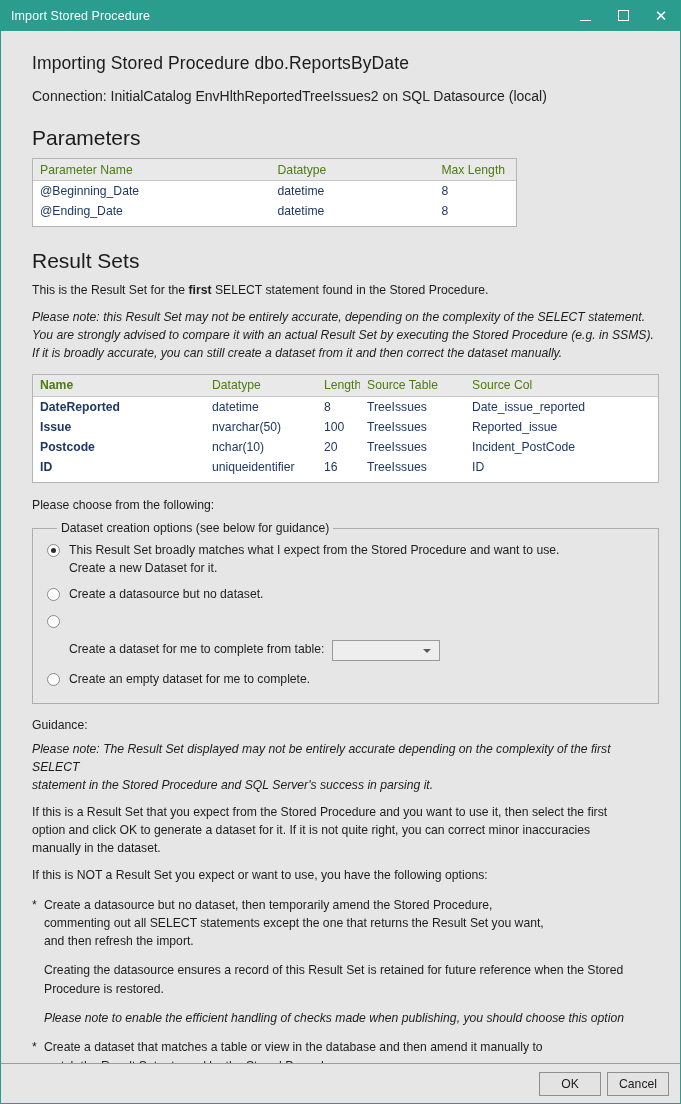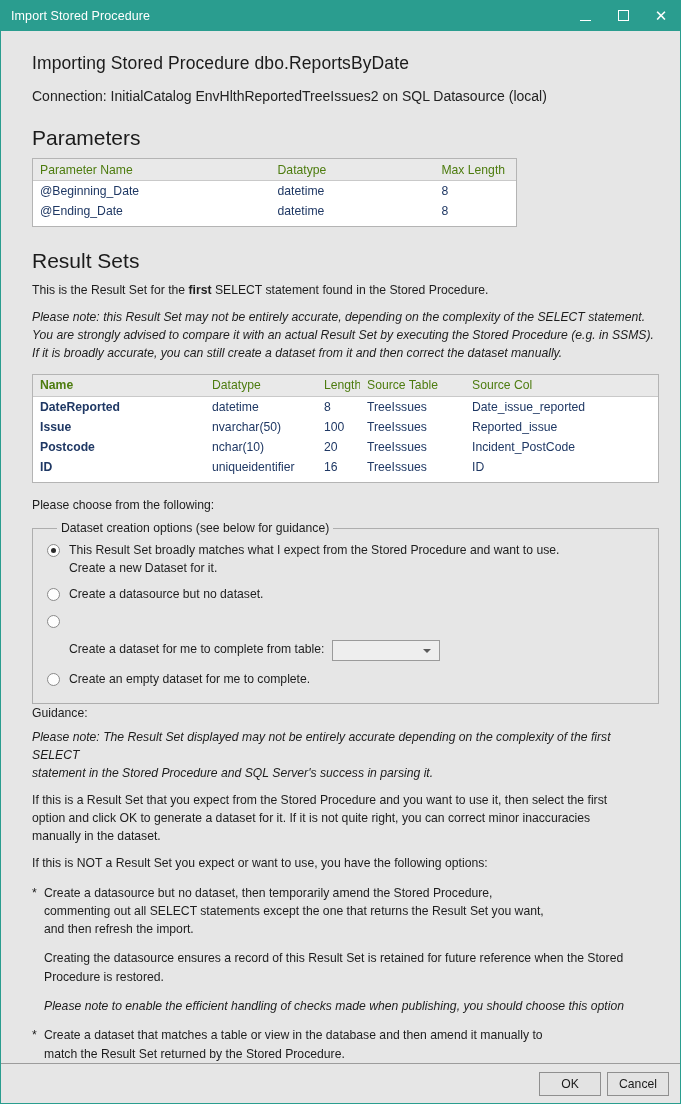--- a/index.html
+++ b/index.html
@@ -188,21 +188,21 @@
     top: -1px;
   }
   .combo-arrow {
     width: 0; height: 0;
     border-left: 4px solid transparent;
     border-right: 4px solid transparent;
     border-top: 4px solid #5a5a5a;
   }
 
   
-  .g-label { font-size: 12.2px; color:#1d1d1d; margin-top: 2px; }
+  .g-label { font-size: 12.2px; color:#1d1d1d; margin-top: 14px; }
   .bullet { display: flex; margin-top: 11px; font-size: 12.2px; color: #1d1d1d; line-height: 1.5; }
   .bullet .star { width: 12px; flex: 0 0 auto; }
   .bullet .btext { flex: 1 1 auto; }
   .bullet .btext span { display: block; }
   .indent1 { margin-left: 12px; }
   .note-blk { margin-top: 11px; font-size: 12.2px; line-height: 1.5; font-style: italic; color: #1d1d1d; }
   .note-blk span { display: block; }
   .plain-blk { margin-top: 11px; font-size: 12.2px; line-height: 1.5; color: #1d1d1d; }
   .plain-blk span { display: block; }
 

